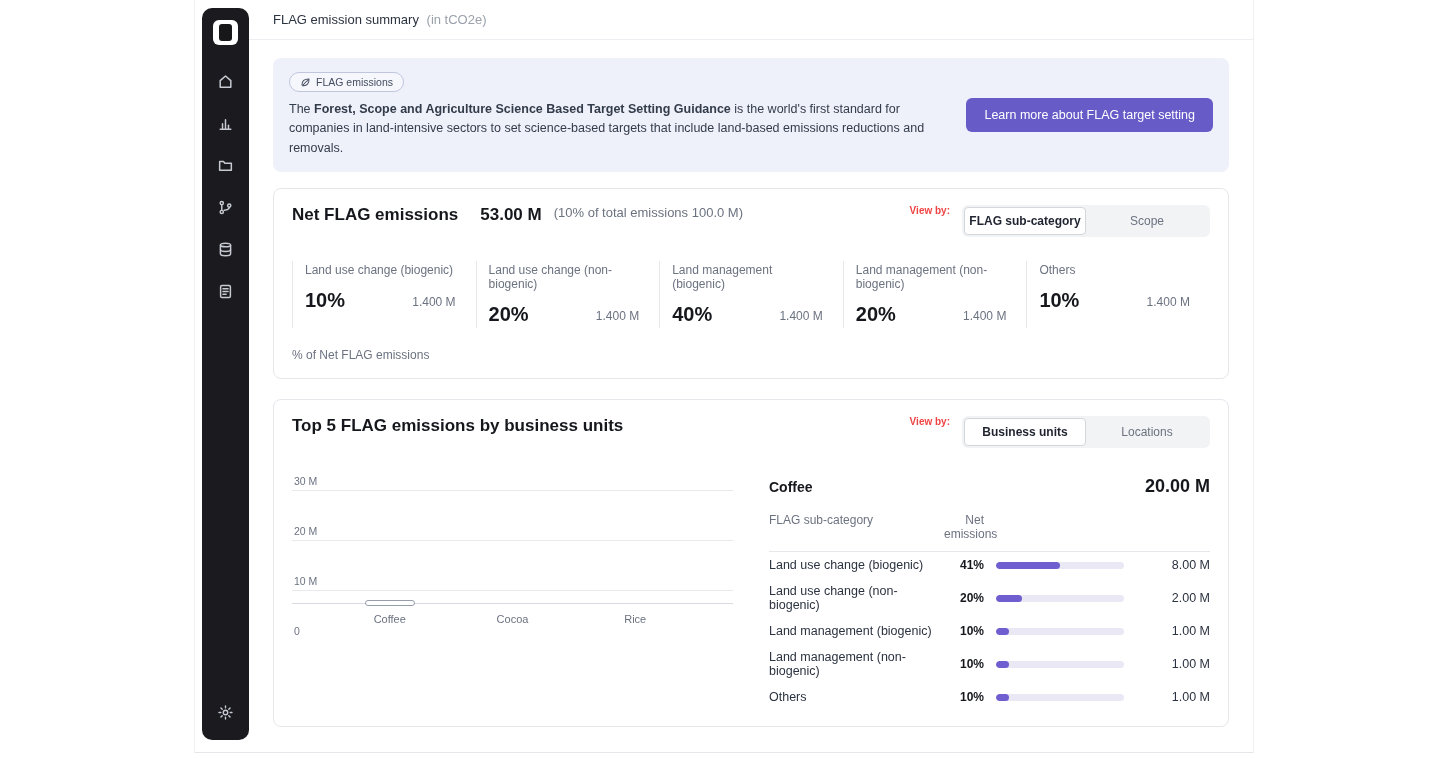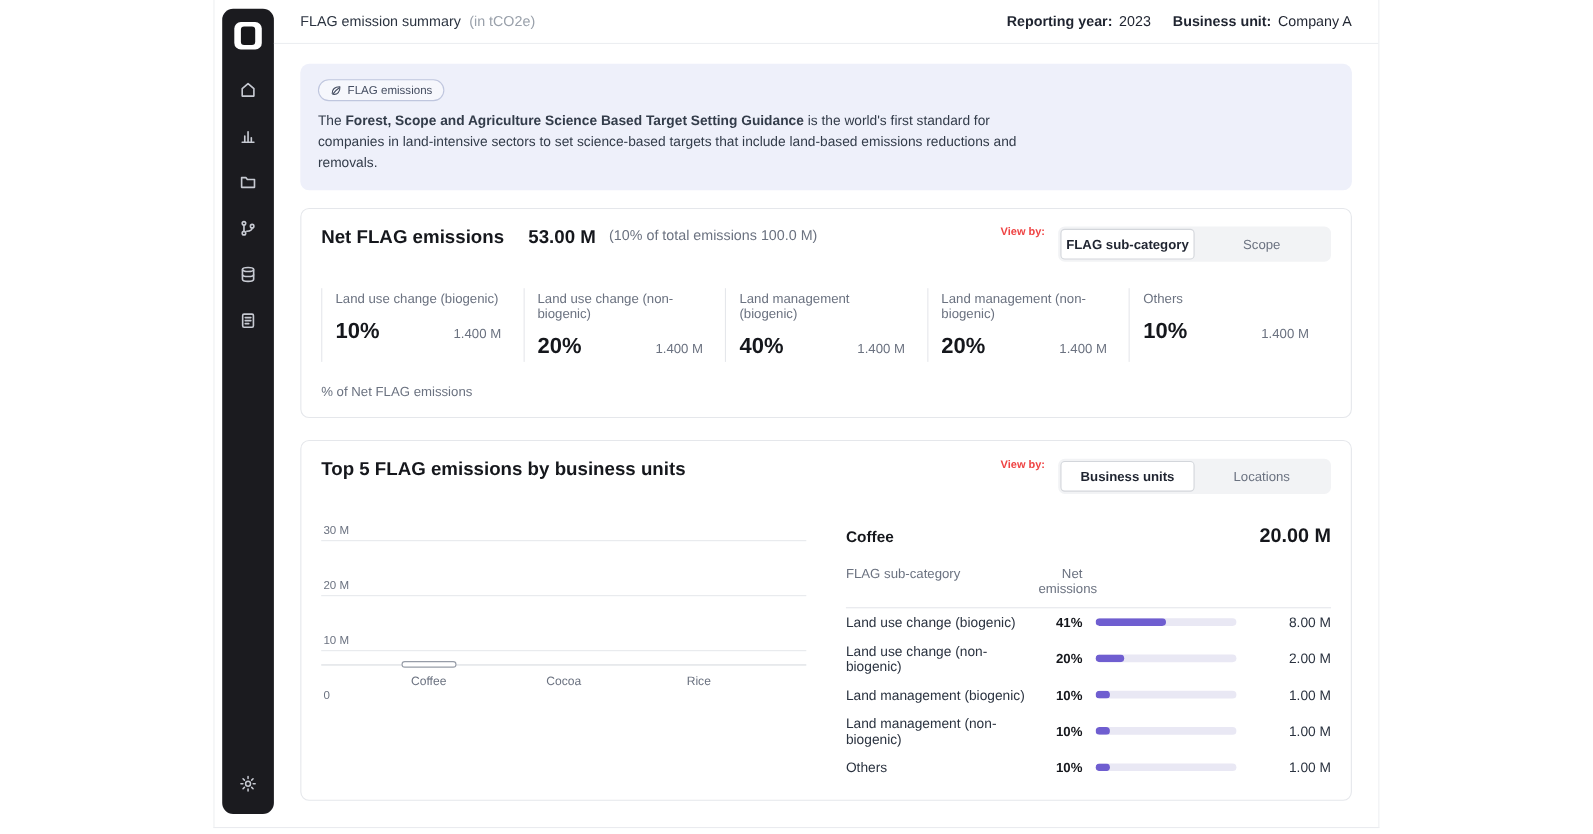--- a/index.html
+++ b/index.html
@@ -156,45 +156,36 @@
     </div>
   </aside>
 
   <div class="content">
 
     <header class="topbar">
       <div class="topbar-title">
         <span>FLAG emission summary</span>
         <span class="sub">(in tCO2e)</span>
       </div>
-      <div class="topbar-meta">
-        <div class="meta-pair">
-          <span class="meta-label">Reporting year:</span>
-          <span>2023</span>
-        </div>
-        <div class="meta-pair">
-          <span class="meta-label">Business unit:</span>
-          <span>Company A</span>
-        </div>
-      </div>
     </header>
 
     <main class="main">
 
       <section class="banner">
         <div class="banner-left">
           <span class="badge">
             <svg width="11" height="11" viewBox="0 0 12 12" fill="none" stroke="#444d60" stroke-width="1.1" stroke-linecap="round" stroke-linejoin="round">
                 <path d="M2.2 8.6C2 4.6 4.8 1.9 9.8 2.1c.3 5-2.4 7.8-6.4 7.4"></path>
                 <path d="M2.8 9.4C4.4 7 6.2 5.2 8.6 3.6"></path>
               </svg>
             <span>FLAG emissions</span>
           </span>
           <p class="banner-text"><span>The </span><b>Forest, Scope and Agriculture Science Based Target Setting Guidance</b><span> is the world's first standard for companies in land-intensive sectors to set science-based targets that include land-based emissions reductions and removals.</span></p>
         </div>
+        <button class="cta-btn">Learn more about FLAG target setting</button>
       </section>
 
       <section class="card">
         <div class="card-head">
           <span class="card-title">Net FLAG emissions</span>
           <span class="big-value">53.00 M</span>
           <span class="head-note">(10% of total emissions 100.0 M)</span>
           <span class="head-spacer"></span>
           <span class="viewby">View by:</span>
           <div class="toggle">

